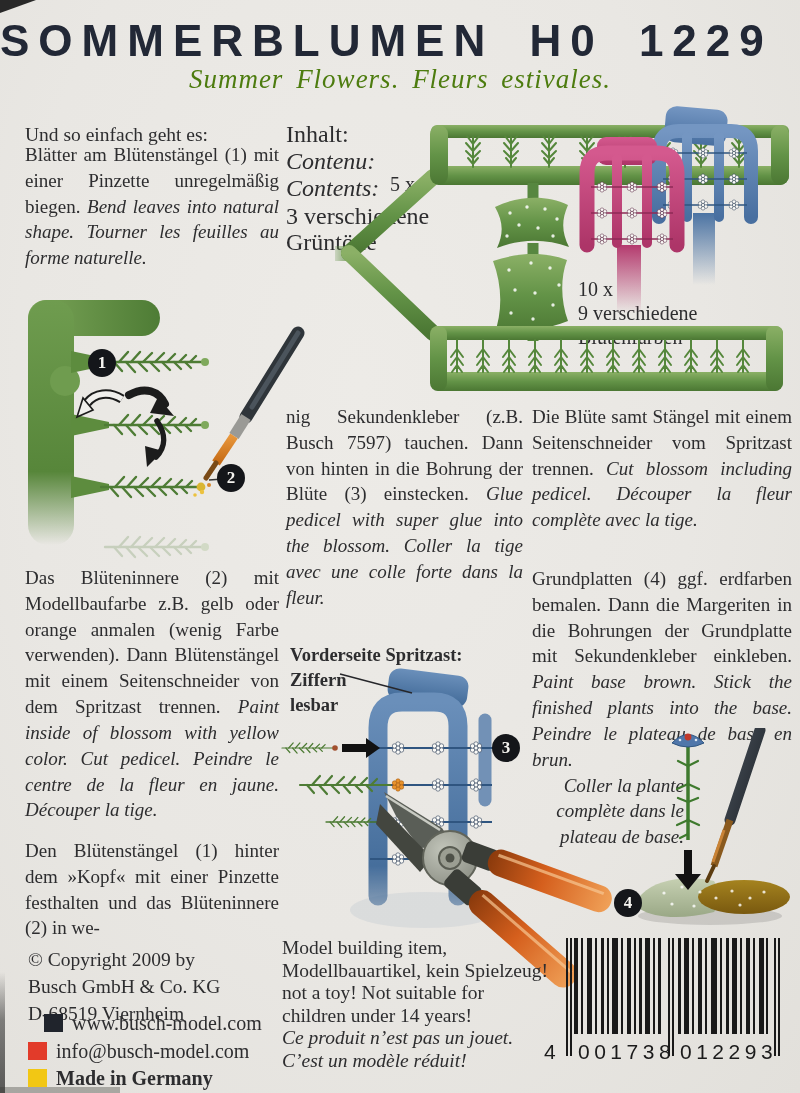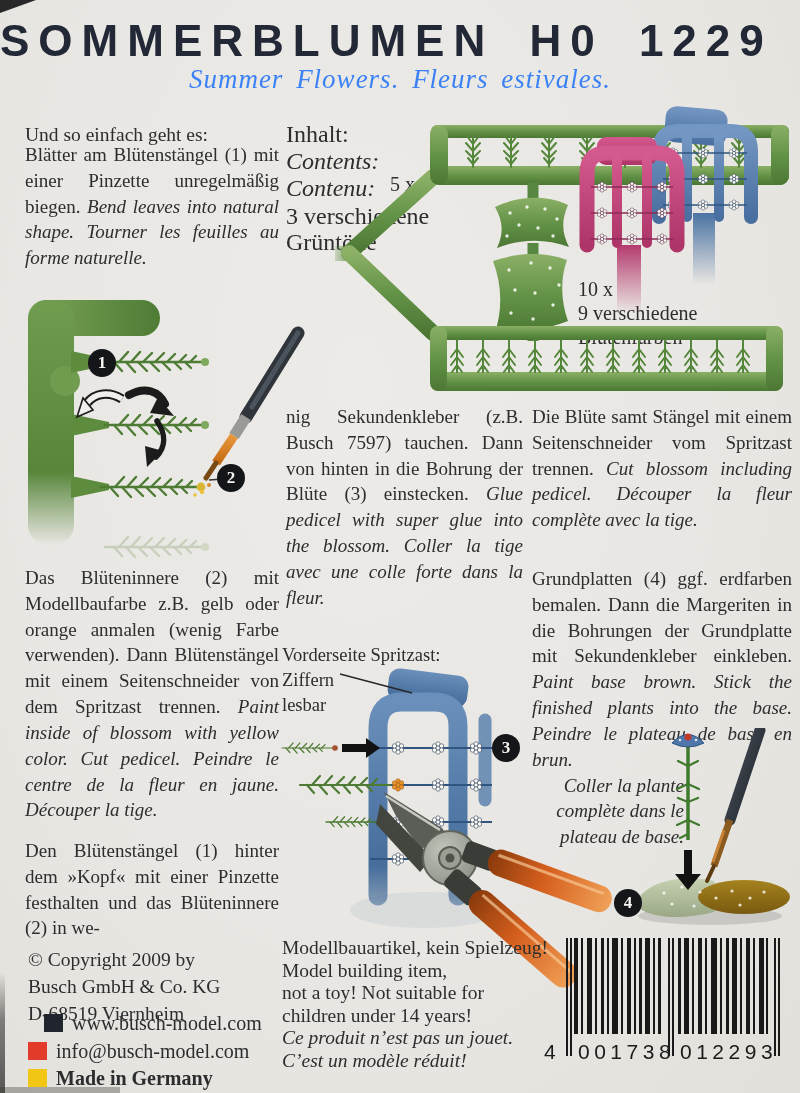--- a/index.html
+++ b/index.html
@@ -10,21 +10,21 @@
     font-family:"Liberation Serif", serif; color:#2d2d2f;
   }
   .abs { position:absolute; }
   .title {
     left:0; top:16px; width:636px; text-align:center; white-space:nowrap;
     font-family:"Liberation Sans", sans-serif; font-weight:600; font-size:44px;
     letter-spacing:9px; word-spacing:14px; color:#222836;
   }
   .subtitle {
     left:0; top:64px; width:800px; text-align:center;
-    font-size:27px; font-style:italic; letter-spacing:1px; word-spacing:5px; color:#3b82f6;
+    font-size:27px; font-style:italic; letter-spacing:1px; word-spacing:5px; color:#4d7c0f;
   }
   .para { font-size:19px; line-height:1.36; text-align:justify; }
   .it { font-style:italic; }
   .heading { font-size:19.5px; }
   .badge {
     position:absolute; width:28px; height:28px; border-radius:50%;
     background:#14161a; color:#f4f3ef; font-weight:bold; font-size:17px;
     display:flex; align-items:center; justify-content:center; z-index:6;
   }
   .contents-block { font-size:24px; line-height:27px; }
@@ -63,22 +63,22 @@
 <div class="abs heading" style="left:25px; top:124px; width:254px;">Und so einfach geht es:</div>
 
 <p class="abs para" style="left:25px; top:142px; width:254px;"><span>Blätter am Blütenstängel (1) mit einer Pinzette unregelmäßig biegen.</span> <span class="it">Bend leaves into natural shape. Tourner les feuilles au forme naturelle.</span></p>
 
 <p class="abs para" style="left:25px; top:565px; width:254px;"><span>Das Blüteninnere (2) mit Modellbaufarbe z.B. gelb oder orange anmalen (wenig Farbe verwenden). Dann Blütenstängel mit einem Seitenschneider von dem Spritzast trennen.</span> <span class="it">Paint inside of blossom with yellow color. Cut pedicel. Peindre le centre de la fleur en jaune. Découper la tige.</span></p>
 
 <p class="abs para" style="left:25px; top:838px; width:254px;"><span>Den Blütenstängel (1) hinter dem »Kopf« mit einer Pinzette festhalten und das Blüteninnere (2) in we-</span></p>
 
 <div class="abs contents-block" style="left:286px; top:121px; width:140px;">
   <div>Inhalt:</div>
+  <div class="it">Contenu:</div>
   <div class="it">Contents:</div>
-  <div class="it">Contenu:</div>
 </div>
 <div class="abs qty" style="left:390px; top:173px;">5 x</div>
 <div class="abs contents-block" style="left:286px; top:203px; width:152px; line-height:26px;">3 verschiedene Grüntöne</div>
 
 <div class="abs illus-label" style="left:578px; top:252px; width:140px;">
   <div>10 x</div>
   <div>9 verschiedene Blütenfarben</div>
 </div>
 
 <svg class="abs" style="left:335px; top:95px;" width="465" height="310" viewBox="0 0 465 310">
@@ -302,21 +302,21 @@
 
   <line x1="204" y1="185" x2="218" y2="184" stroke="#333" stroke-width="1.6"></line>
 </svg>
 
 <p class="abs para" style="left:286px; top:404px; width:237px;"><span>nig Sekundenkleber (z.B. Busch 7597) tauchen. Dann von hinten in die Bohrung der Blüte (3) einstecken.</span> <span class="it">Glue pedicel with super glue into the blossom. Coller la tige avec une colle forte dans la fleur.</span></p>
 
 <p class="abs para" style="left:532px; top:404px; width:260px;"><span>Die Blüte samt Stängel mit einem Seitenschneider vom Spritzast trennen.</span> <span class="it">Cut blossom including pedicel. Découper la fleur complète avec la tige.</span></p>
 
 <p class="abs para" style="left:532px; top:566px; width:260px;"><span>Grundplatten (4) ggf. erdfarben bemalen. Dann die Margeriten in die Bohrungen der Grundplatte mit Sekundenkleber einkleben.</span> <span class="it">Paint base brown. Stick the finished plants into the base. Peindre le plateau de base en brun.</span><span class="it narrow-tail">Coller la plante complète dans le plateau de base.</span></p>
 
-<div class="abs sprue-label" style="left:282px; top:643px; width:190px;">
+<div class="abs sprue-label" style="left:290px; top:643px; width:190px;font-weight:bold;">
   <div>Vorderseite Spritzast:</div>
   <div>Ziffern</div>
   <div>lesbar</div>
 </div>
 
 <svg class="abs" style="left:280px; top:648px;" width="345" height="352" viewBox="0 0 345 352">
   <defs>
     <linearGradient id="cBlu" x1="0" y1="0" x2="0" y2="1">
       <stop offset="0" stop-color="#6a8fba"></stop>
         <stop offset="1" stop-color="#3f6896"></stop>
@@ -499,22 +499,22 @@
     <span class="sq sq-red"></span>
     <span>info@busch-model.com</span>
   </div>
   <div class="link-row" style="position:absolute; top:34px; left:0;">
     <span class="sq sq-yellow"></span>
     <span class="bold">Made in Germany</span>
   </div>
 </div>
 
 <div class="abs" style="left:282px; top:937px; width:262px;">
+  <div class="warn-line">Model building item,</div>
   <div class="warn-line">Modellbauartikel, kein Spielzeug!</div>
-  <div class="warn-line">Model building item,</div>
   <div class="warn-line">not a toy! Not suitable for</div>
   <div class="warn-line">children under 14 years!</div>
   <div class="warn-line it">Ce produit n’est pas un jouet.</div>
   <div class="warn-line it">C’est un modèle réduit!</div>
 </div>
 
 <svg class="abs" style="left:560px; top:938px;" width="230" height="122" viewBox="0 0 230 122">
   <g fill="#191919">
     <rect x="6" y="0" width="2" height="118"></rect>
       <rect x="10" y="0" width="2" height="118"></rect>

